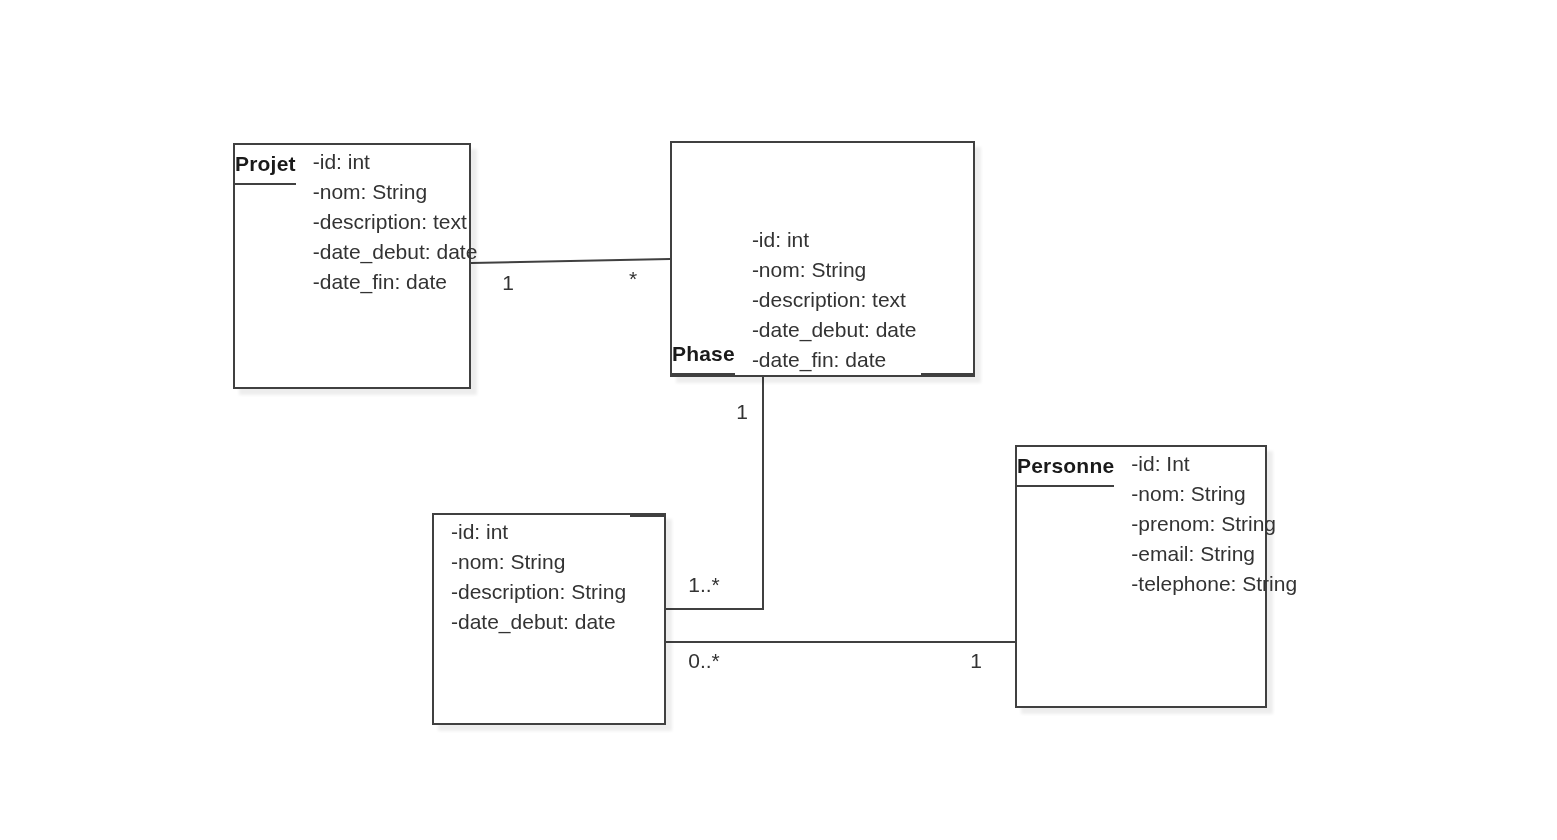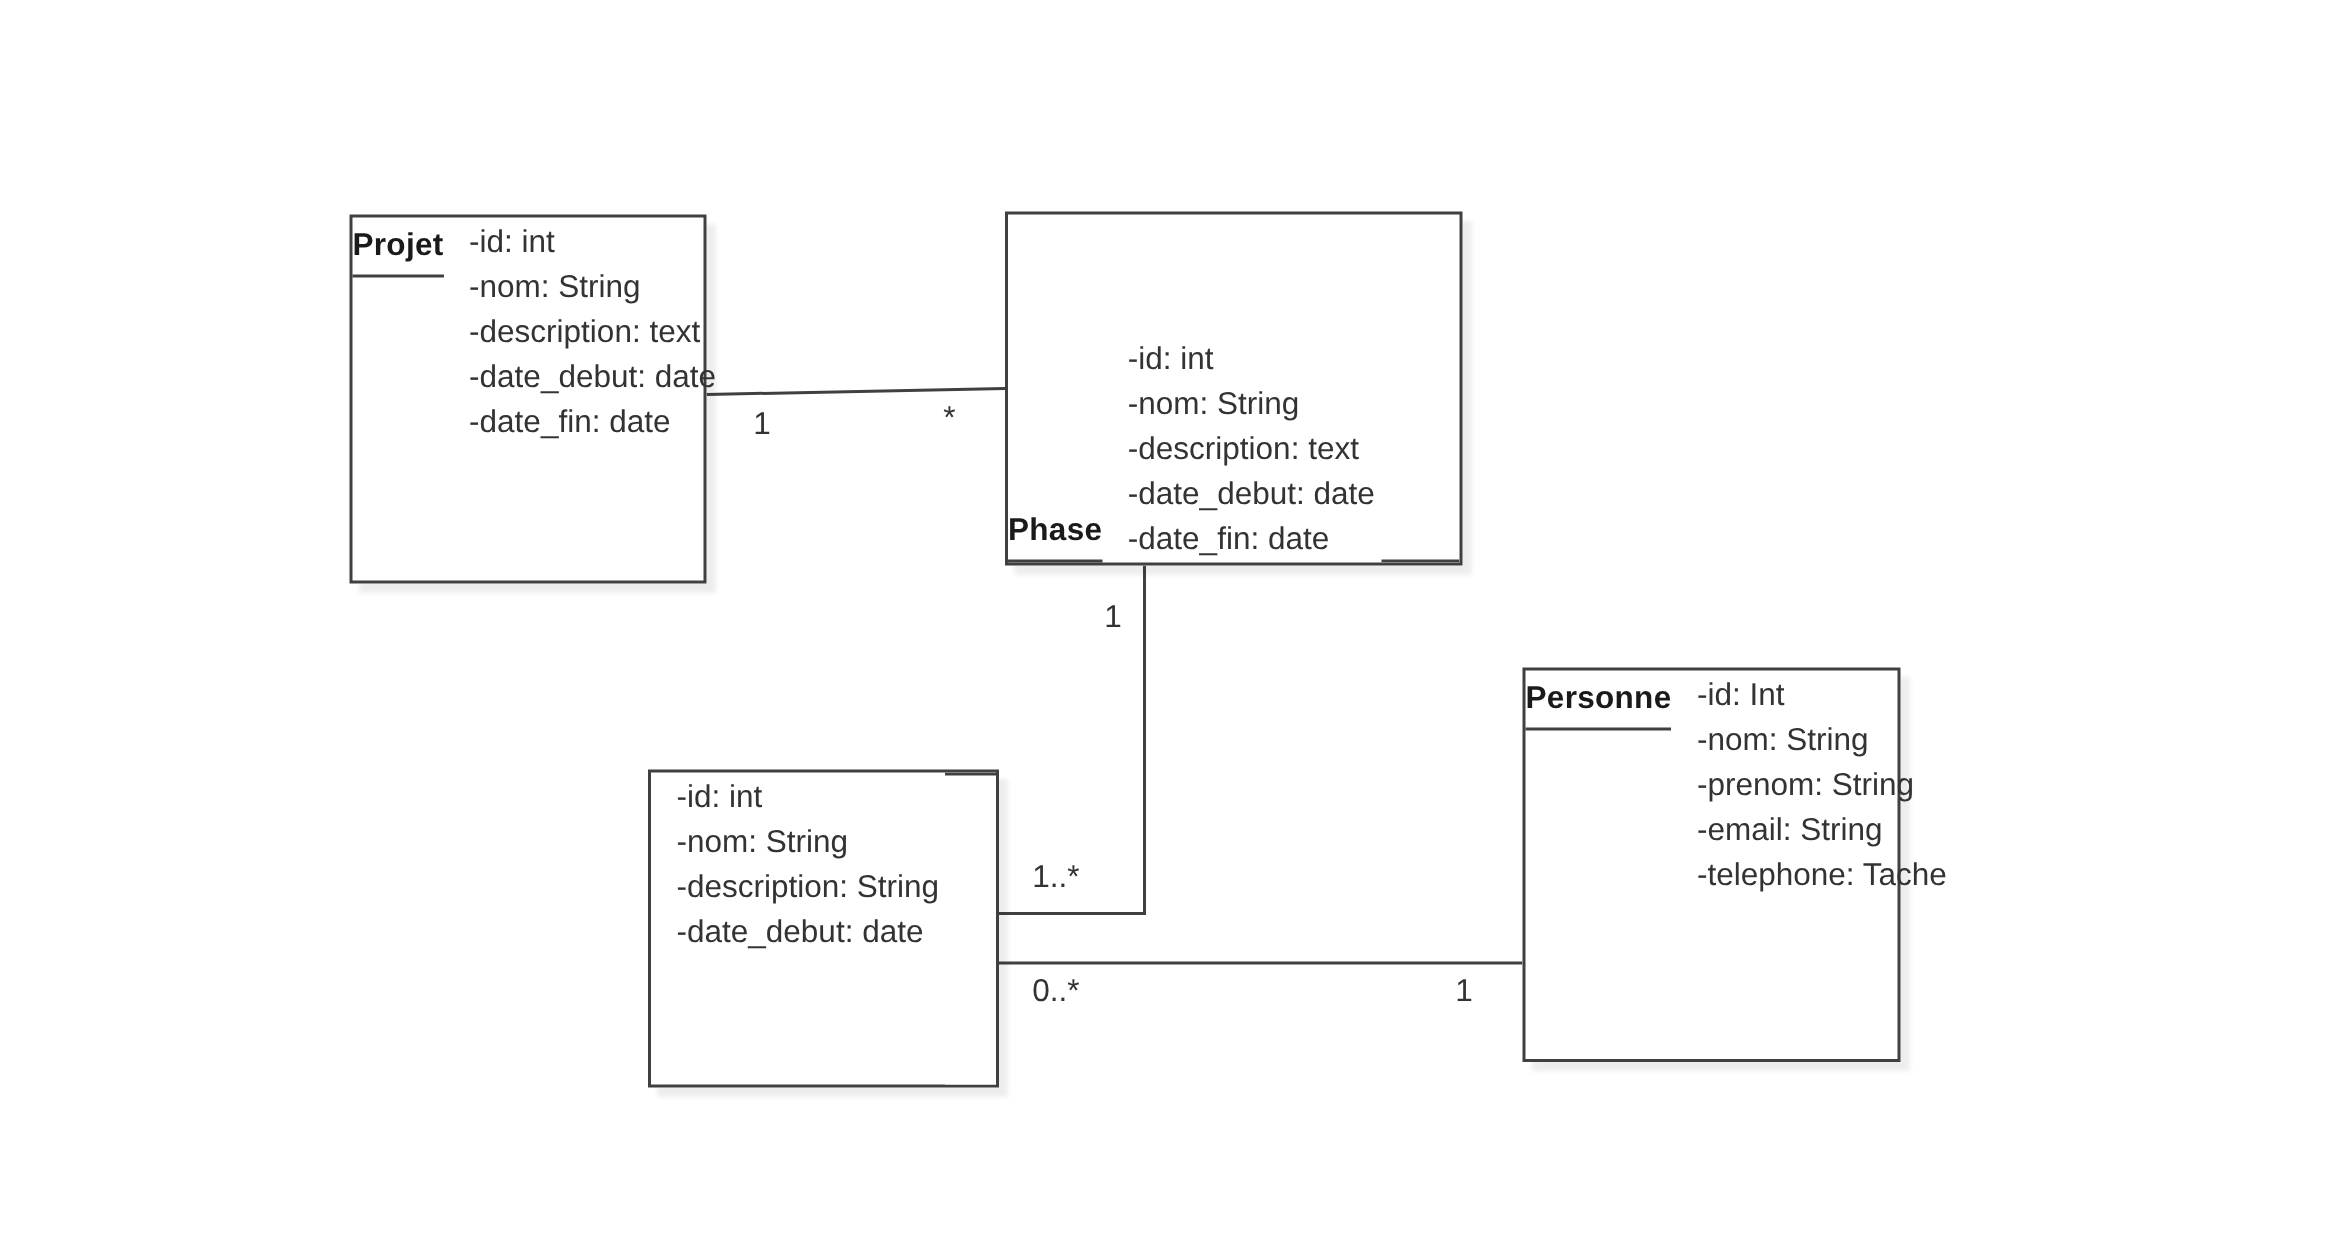--- a/index.html
+++ b/index.html
@@ -114,21 +114,21 @@
     <div class="uml-methods"></div>
   </div>
 
   <div class="uml-class" style="left:1015px; top:445px; width:252px; height:263px;">
     <div class="uml-title">Personne</div>
     <div class="uml-attrs">
       <div class="uml-row">-id: Int</div>
       <div class="uml-row">-nom: String</div>
       <div class="uml-row">-prenom: String</div>
       <div class="uml-row">-email: String</div>
-      <div class="uml-row">-telephone: Tache</div>
+      <div class="uml-row">-telephone: String</div>
     </div>
     <div class="uml-methods"></div>
   </div>
 
   <span class="mult" style="left:508px; top:283px;">1</span>
   <span class="mult" style="left:633px; top:279px;">*</span>
 
   <span class="mult" style="left:742px; top:412px;">1</span>
   <span class="mult" style="left:704px; top:585px;">1..*</span>
 

